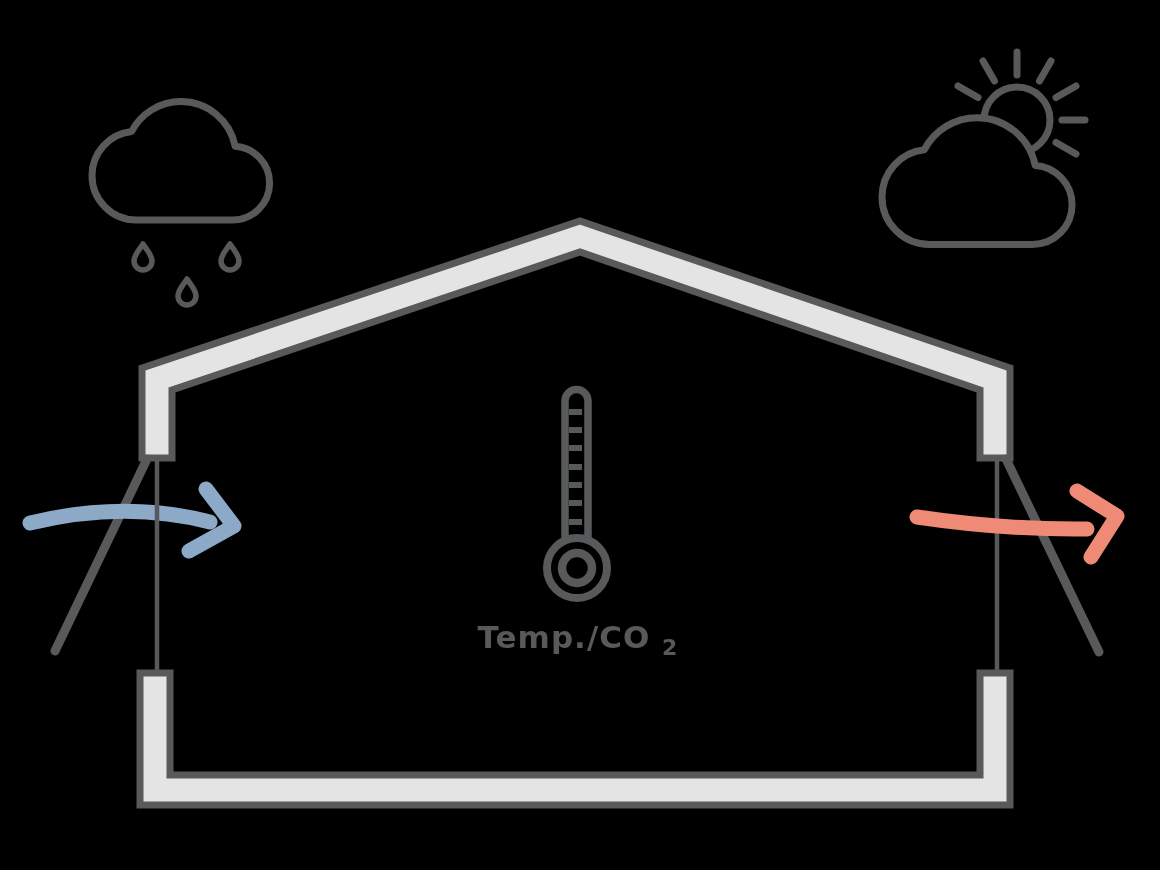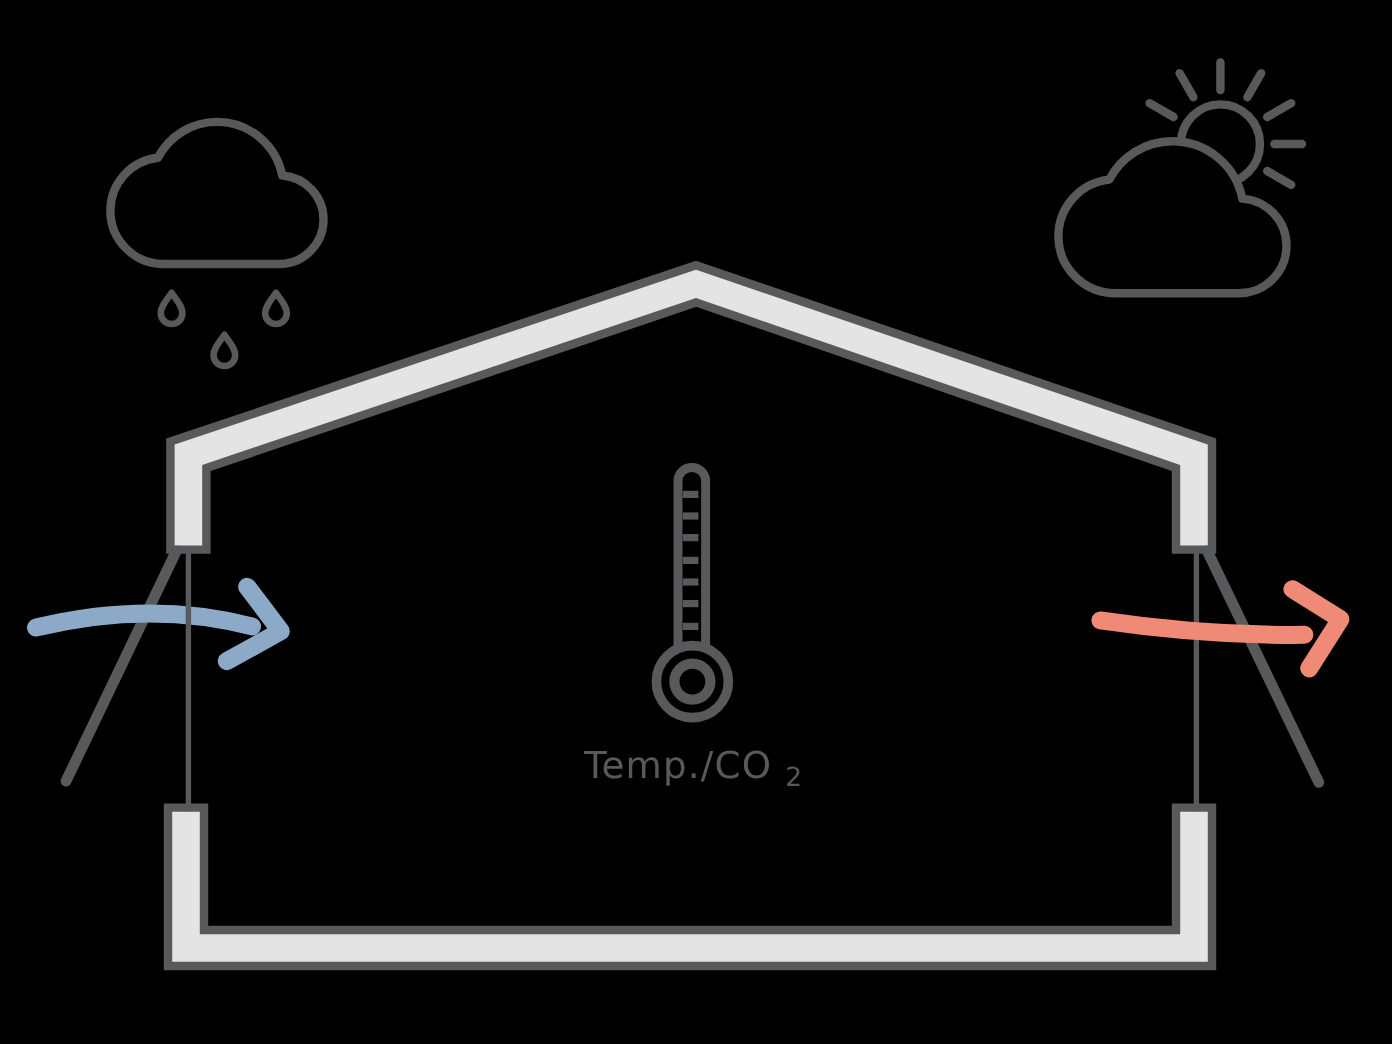--- a/index.html
+++ b/index.html
@@ -8,20 +8,21 @@
     width: 1160px;
     height: 870px;
     background: var(--background, #000000);
     overflow: hidden;
     font-family: "DejaVu Sans", sans-serif;
   }
   #stage {
     width: 1160px;
     height: 710px;
     position: relative;
+    font-weight: bold;
   }
   svg { display: block; }
 
   .ink-stroke   { stroke: var(--ink, #58595b); fill: none; }
   .wall         { fill: var(--wall-fill, #e4e4e4); stroke: var(--ink, #58595b); stroke-width: 7; stroke-linejoin: miter; }
   .cloud-open   { fill: none; stroke: var(--ink, #58595b); stroke-width: 7; stroke-linejoin: round; }
   .cloud-solid  { fill: var(--background, #000000); stroke: var(--ink, #58595b); stroke-width: 7; stroke-linejoin: round; }
   .drop         { fill: none; stroke: var(--ink, #58595b); stroke-width: 5.5; stroke-linejoin: round; }
   .ray          { stroke: var(--ink, #58595b); stroke-width: 7; stroke-linecap: round; }
   .thin-line    { stroke: var(--ink, #58595b); stroke-width: 4.5; }

